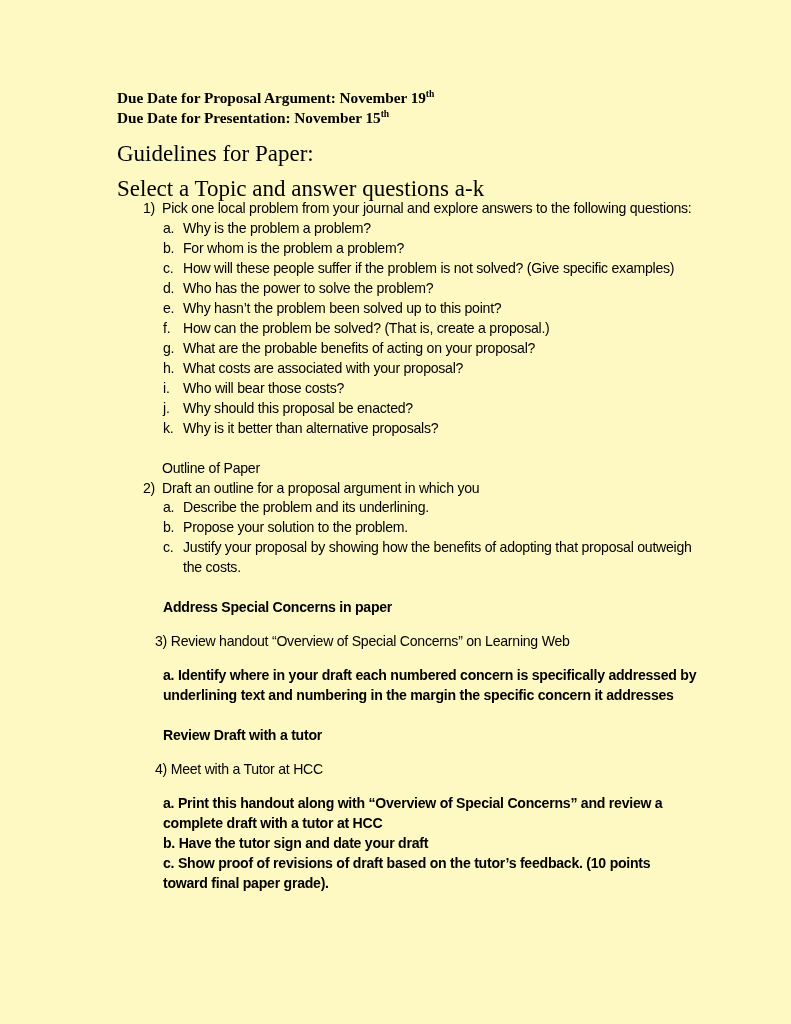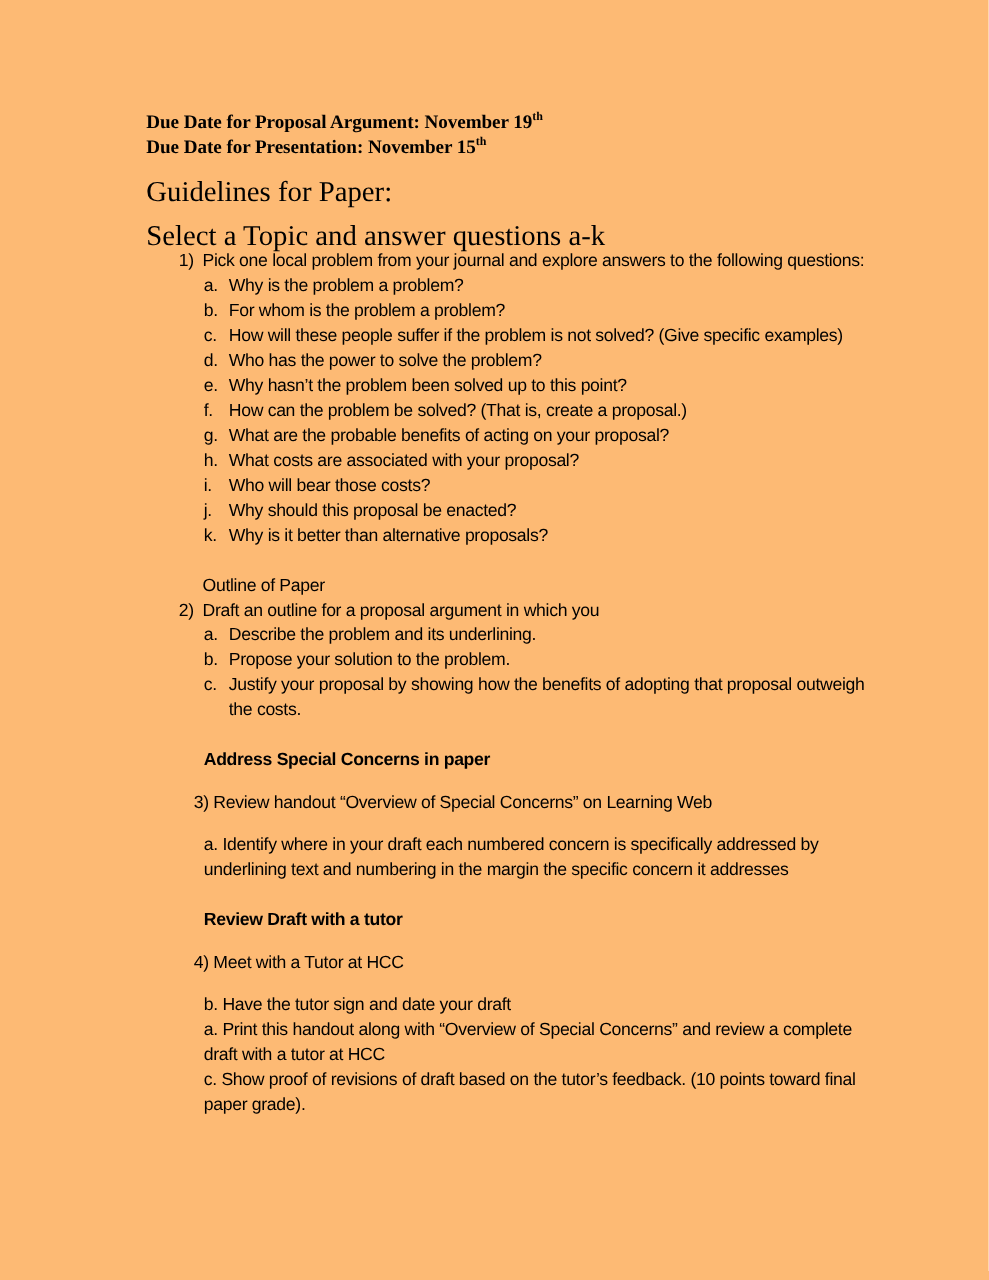--- a/index.html
+++ b/index.html
@@ -5,21 +5,21 @@
 <style>
   html, body {
     margin: 0;
     padding: 0;
     background: #ffffff;
   }
   .page {
     position: relative;
     width: 791px;
     height: 1024px;
-    background: #fdba74;
+    background: #fef9c3;
     overflow: hidden;
     color: #000000;
   }
   .content {
     position: absolute;
     left: 117px;
     top: 88px;
     width: 580px;
   }
 
@@ -84,20 +84,21 @@
 
   
   .manual1 {
     margin: 14px;
     padding-left: 24px;
   }
   
   .manual2 {
     margin: 0;
     padding-left: 46px;
+    font-weight: bold;
   }
   
   .subhead {
     margin: 0;
     padding-left: 45px;
   }
   .subhead-manual {
     margin: 0;
     padding-left: 46px;
     font-weight: bold;
@@ -206,21 +207,21 @@
       <div class="blankline"></div>
 
       <div class="subhead-manual">Address Special Concerns in paper</div>
       <div class="manual1">3) Review handout “Overview of Special Concerns” on Learning Web</div>
       <div class="manual2">a. Identify where in your draft each numbered concern is specifically addressed by underlining text and numbering in the margin the specific concern it addresses</div>
 
       <div class="blankline"></div>
 
       <div class="subhead-manual">Review Draft with a tutor</div>
       <div class="manual1">4) Meet with a Tutor at HCC</div>
+      <div class="manual2">a. Print this handout along with “Overview of Special Concerns” and review a complete draft with a tutor at HCC</div>
       <div class="manual2">b. Have the tutor sign and date your draft</div>
-      <div class="manual2">a. Print this handout along with “Overview of Special Concerns” and review a complete draft with a tutor at HCC</div>
       <div class="manual2">c. Show proof of revisions of draft based on the tutor’s feedback. (10 points toward final paper grade).</div>
 
       <div class="blankline"></div>
 
     </div>
   </div>
 </div>
 
 </body></html>

